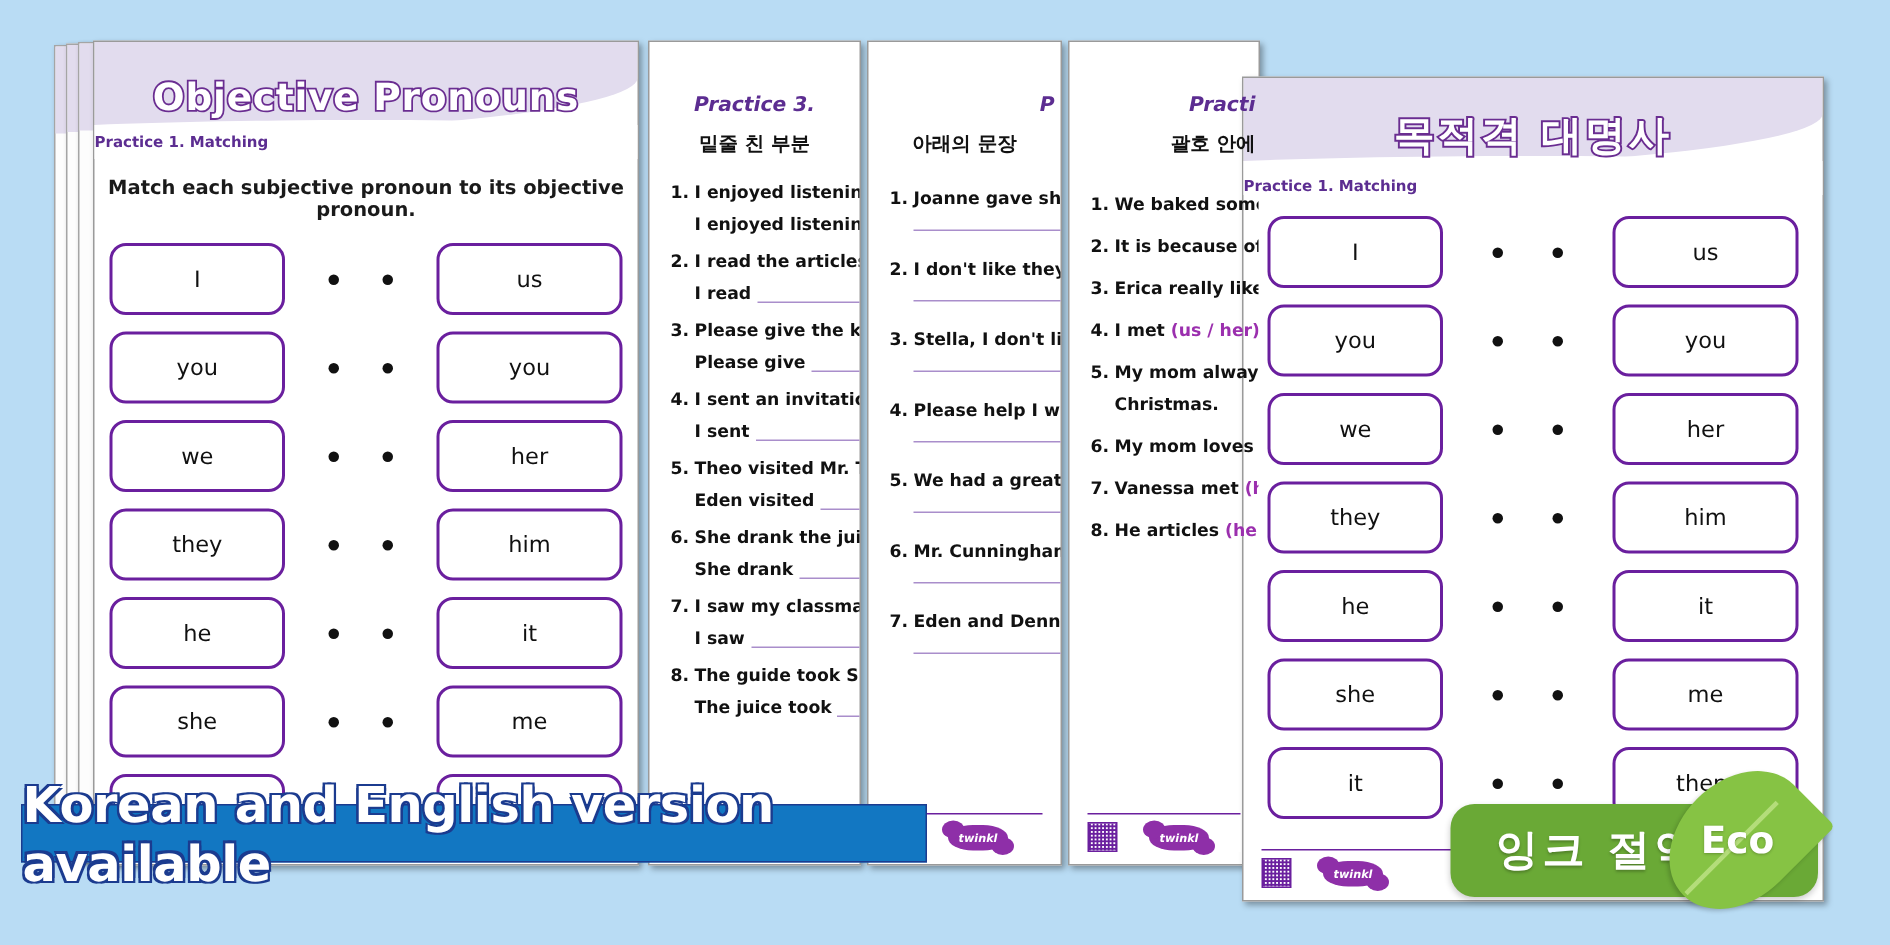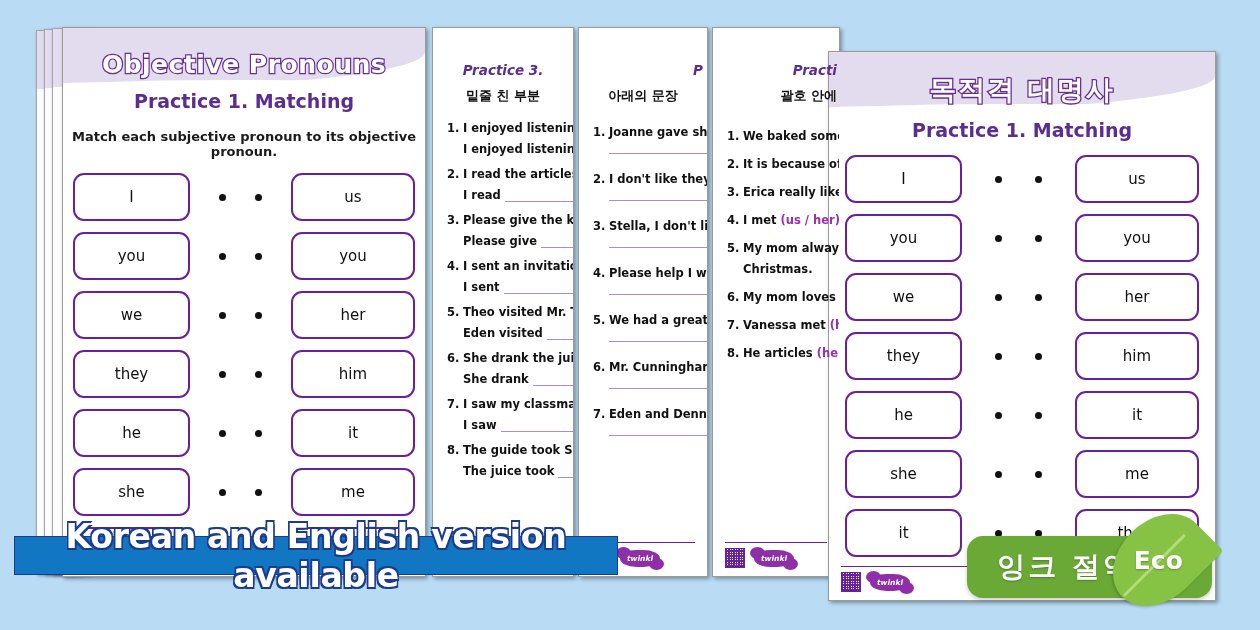--- a/index.html
+++ b/index.html
@@ -61,24 +61,24 @@
     font-weight:bold;
     font-size:27px;
     letter-spacing:2px;
     color:#ffffff;
     -webkit-text-stroke:2.6px #6a2d91;
     paint-order:stroke fill;
     margin-top:20px;
   }
   .subtitle{
     position:relative;z-index:3;
-    text-align:center;
+    text-align:left;
     color:#5c2d91;
     font-weight:bold;
-    font-size:19px;
+    font-size:10px;
     margin-top:11px;
     font-family:"DejaVu Sans", sans-serif;
   }
   .instruction{
     position:relative;z-index:3;
     text-align:center;
     color:#1a1a1a;
     font-size:13px;
     font-weight:bold;
     margin-top:17px;
@@ -138,21 +138,21 @@
     display:block;width:100%;border-bottom:1.6px solid #a98ecb;
     margin-top:13px;height:2px;
   }
   .choice{ color:#9b2fae; }
 
   
   .sheet-footer{
     position:absolute;left:12px;right:12px;bottom:8px;
     border-top:1.8px solid #6a1f9e;
     padding-top:5px;
-    display:flex;align-items:center;gap:9px;
+    display:flex;align-items:center;gap:21px;
     z-index:4; background:#fff;
   }
   .qr{
     width:20px;height:20px;flex:none;
     background:
       linear-gradient(90deg,#6a1f9e 25%,transparent 0 50%,#6a1f9e 0 75%,transparent 0),
       linear-gradient(0deg,#6a1f9e 25%,transparent 0 50%,#6a1f9e 0 75%,transparent 0);
     background-size:5px 5px;
     background-color:#fff;
     border:1px solid #6a1f9e;
@@ -175,21 +175,20 @@
 
   
   .banner-blue{
     position:absolute;
     left:14px; top:536px;
     width:604px; height:39px;
     background:#1277c2;
     border:1.5px solid #1b3b8f;
     display:flex;align-items:center;justify-content:center;
     z-index:50;
-    text-align:center;
   }
   .banner-blue span{
     color:#ffffff;
     font-family:"DejaVu Sans", sans-serif;
     font-weight:bold;
     font-size:33px;
     text-shadow:
       -1.6px -1.6px 0 #1b3b8f, 1.6px -1.6px 0 #1b3b8f,
       -1.6px  1.6px 0 #1b3b8f, 1.6px  1.6px 0 #1b3b8f;
     letter-spacing:-.3px;

